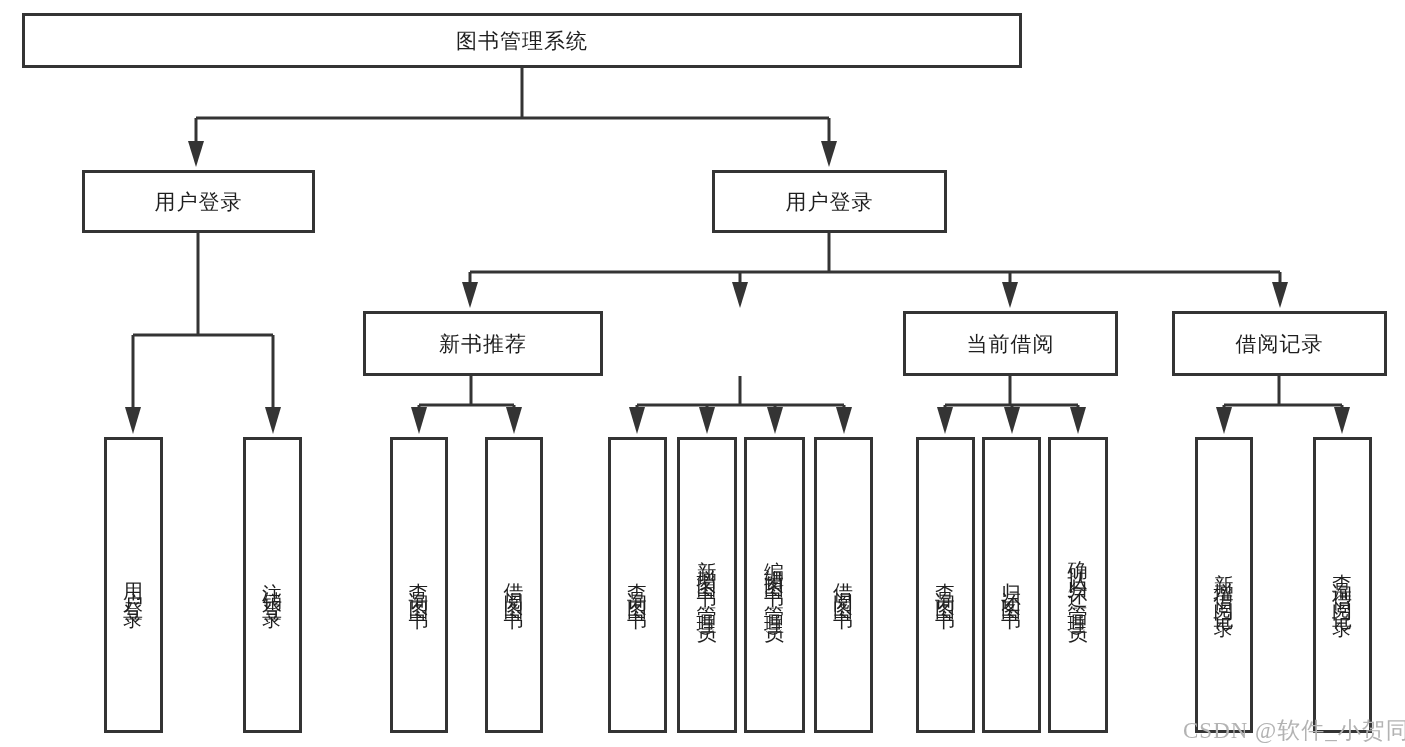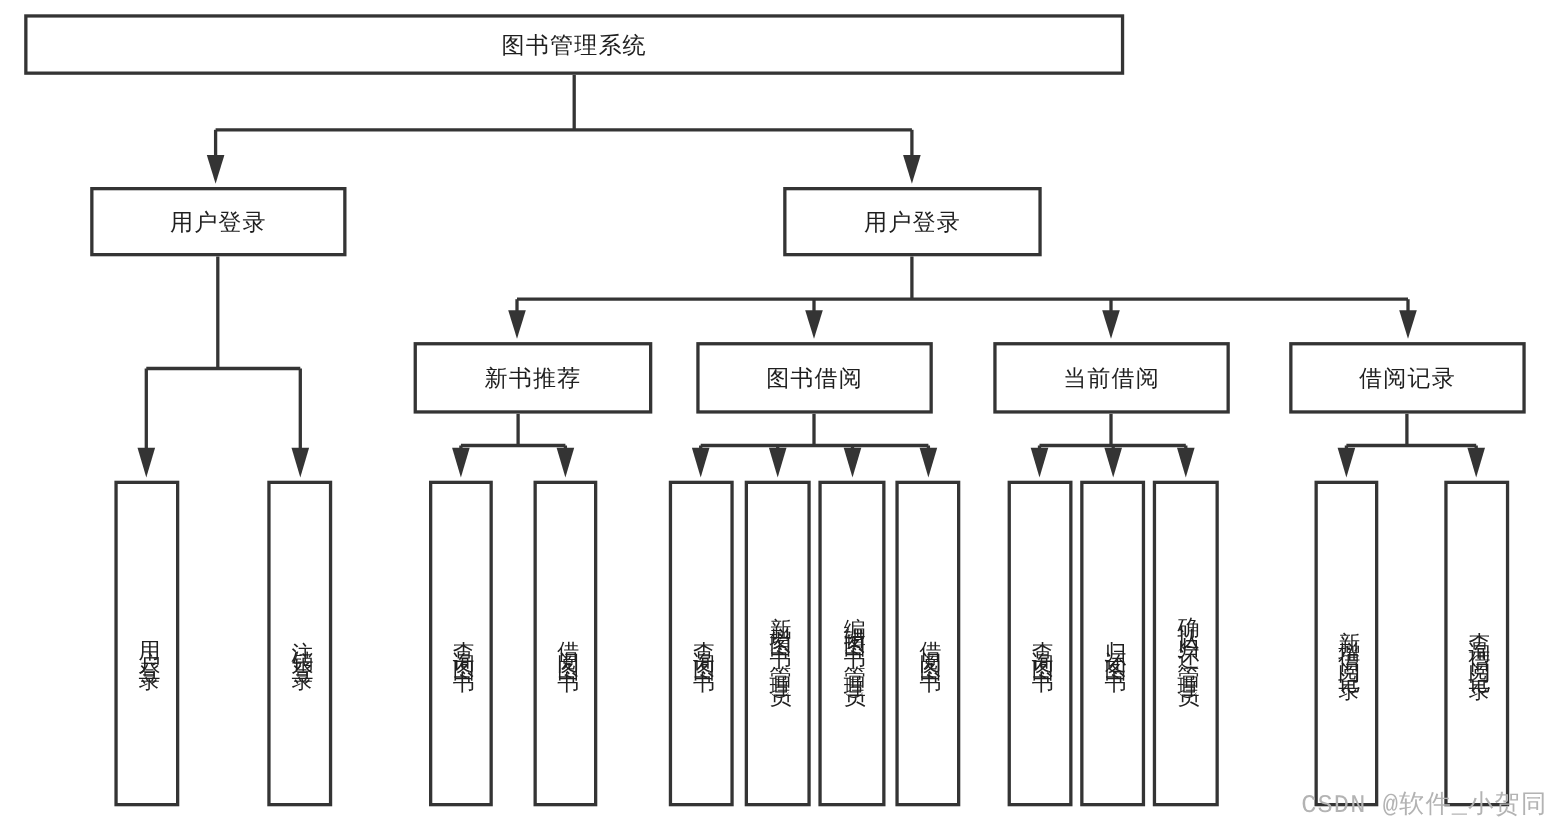--- a/index.html
+++ b/index.html
@@ -1,20 +1,20 @@
 <!DOCTYPE html>
 <html><head>
 <meta charset="utf-8">
 <style>
   html,body{margin:0;padding:0;background:#ffffff;}
   .canvas{
     position:relative;
     width:1405px;height:747px;
     background:#ffffff;
-    font-family:Liberation Mono, monospace;
+    font-family:Liberation Serif, serif;
     color:#1f1f1f;
     overflow:hidden;
   }
   .connectors{position:absolute;left:0;top:0;z-index:1;}
   .box{
     position:absolute;
     box-sizing:border-box;
     border:3px solid #343434;
     background:#ffffff;
     display:flex;
@@ -116,25 +116,22 @@
     <span class="hlabel">图书管理系统</span>
   </div>
 
   <div class="box" style="left:82px;top:170px;width:233px;height:63px">
     <span class="hlabel">用户登录</span>
   </div>
   <div class="box" style="left:712px;top:170px;width:235px;height:63px">
     <span class="hlabel">用户登录</span>
   </div>
 
-  <div class="box" style="left:376px;top:311px;width:217px;height:65px">
+  <div class="box" style="left:363px;top:311px;width:240px;height:65px">
     <span class="hlabel">新书推荐</span>
-  </div>
-  <div class="box" style="left:633px;top:311px;width:215px;height:65px">
-    <span class="hlabel">图书借阅</span>
   </div>
   <div class="box" style="left:1172px;top:311px;width:215px;height:65px">
     <span class="hlabel">借阅记录</span>
   </div>
   <div class="box" style="left:903px;top:311px;width:215px;height:65px">
     <span class="hlabel">当前借阅</span>
   </div>
 
   <div class="box vbox" style="left:104px;top:437px;width:59px;height:296px">
     <span class="vlabel">用户登录</span>

